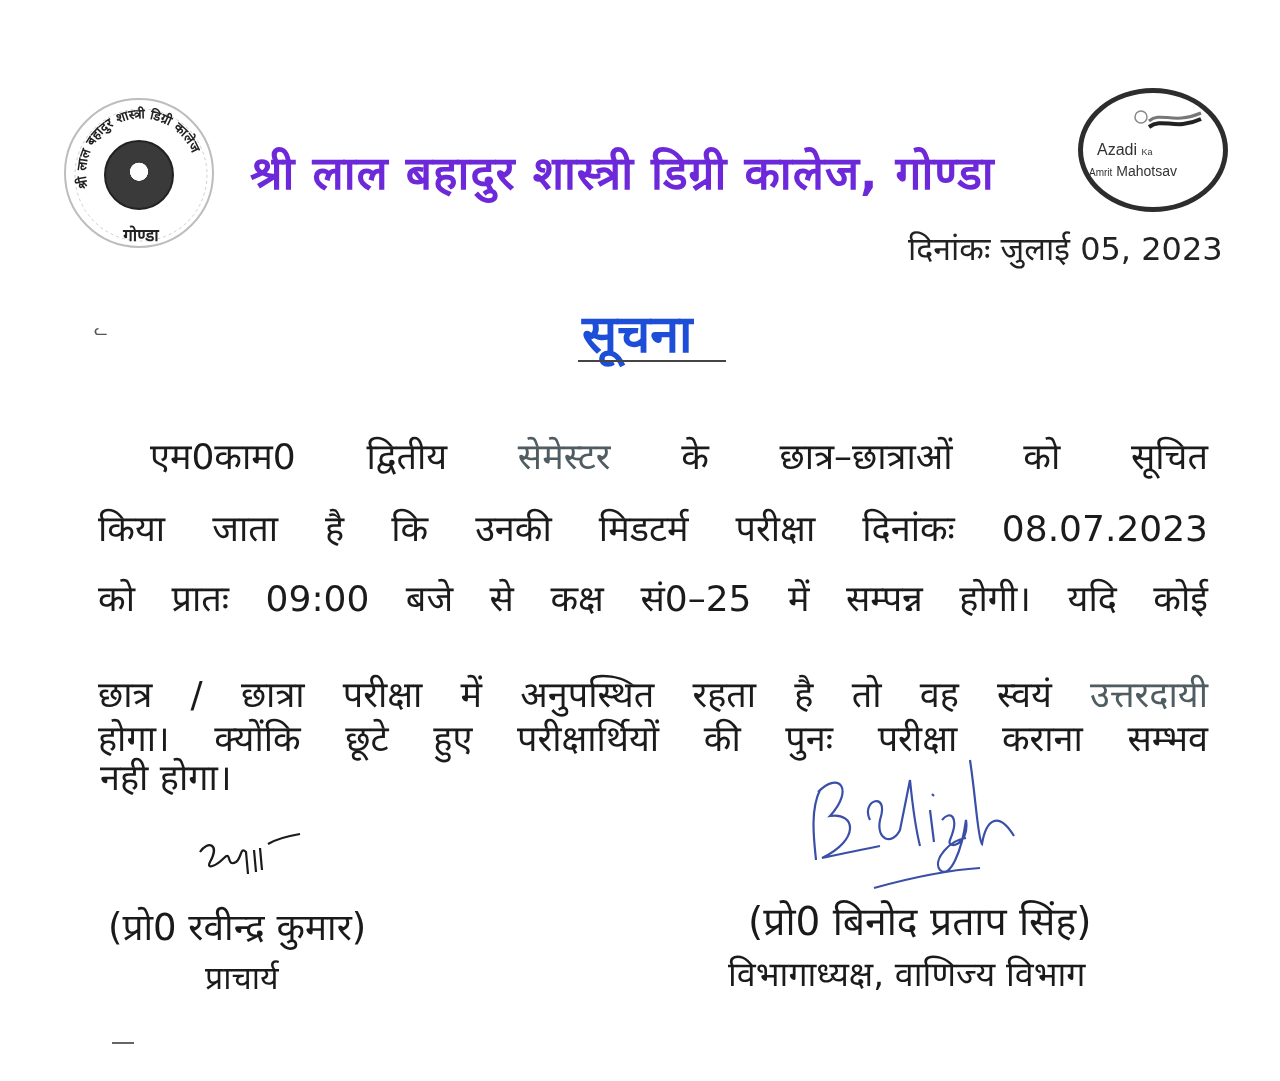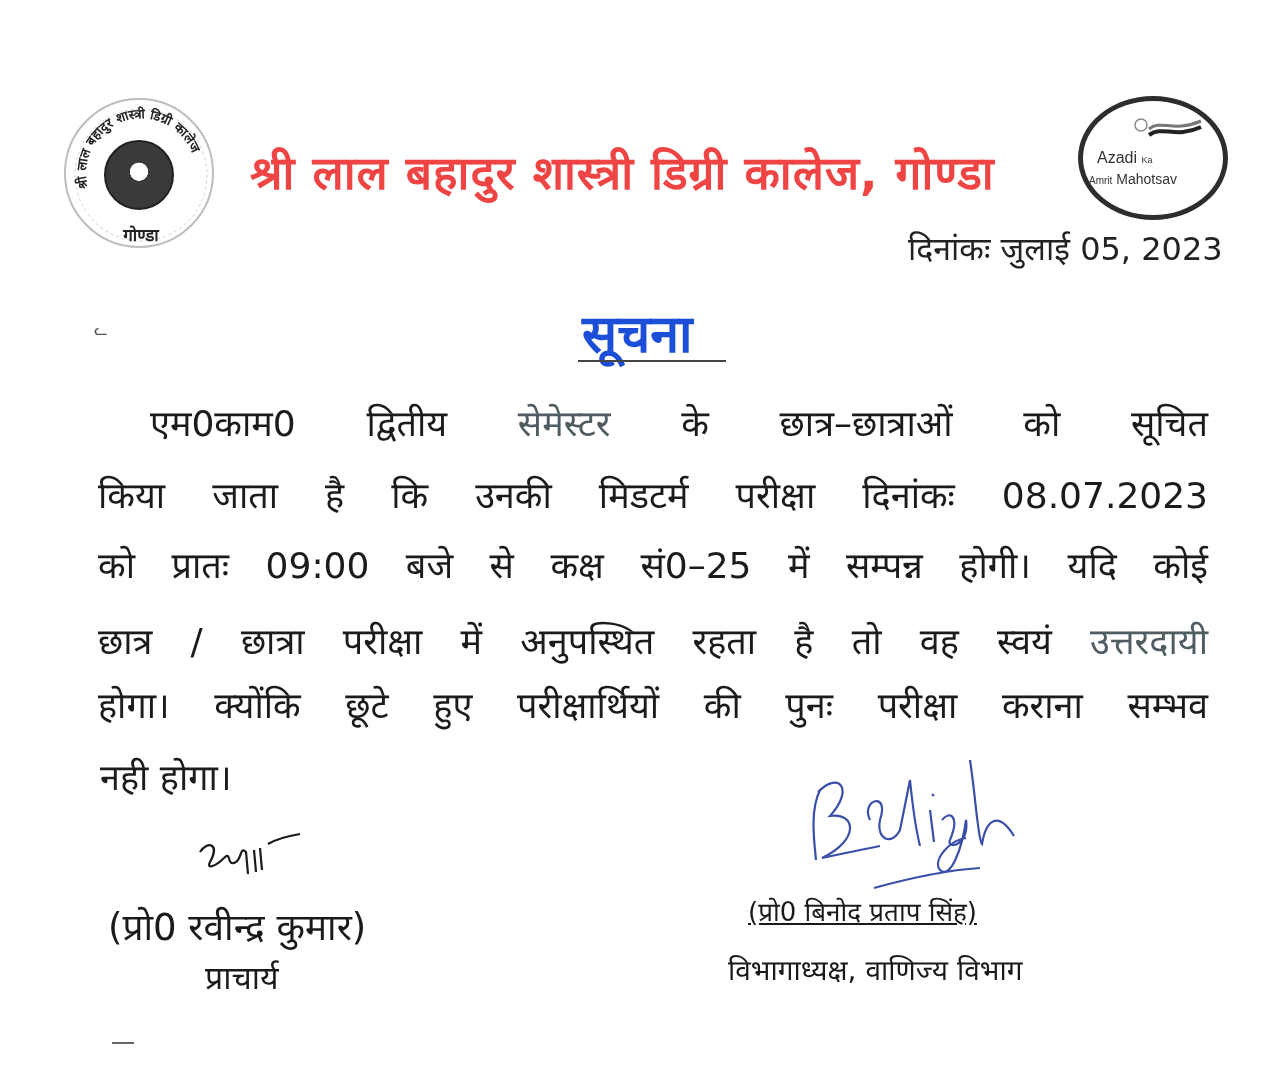--- a/index.html
+++ b/index.html
@@ -11,51 +11,51 @@
   .seal { left:64px; top:98px; width:150px; height:150px; border-radius:50%;
           border:2px solid #bdbdbd; box-sizing:border-box; }
   .seal-inner { position:absolute; left:38px; top:40px; width:70px; height:70px; border-radius:50%;
                 background: radial-gradient(circle at 50% 45%, #ffffff 0 18%, #3a3a3a 19% 100%);
                 border:2px solid #222; box-sizing:border-box; }
   .seal-arc { position:absolute; left:0; top:0; width:150px; height:150px; }
   .seal-bottom { position:absolute; left:0; width:150px; top:123px; text-align:center;
                  font-size:17px; font-weight:bold; color:#222; }
 
   
-  .azadi { left:1078px; top:96px; width:150px; height:124px; border-radius:50%;
+  .azadi { left:1078px; top:88px; width:150px; height:124px; border-radius:50%;
            border:5px solid #2d2d2d; box-sizing:border-box; }
   .azadi-flag { position:absolute; left:50px; top:14px; width:70px; height:26px; }
   .azadi-l1 { position:absolute; left:14px; top:48px; font-family:"Liberation Sans", sans-serif;
               font-size:16px; color:#333; }
   .azadi-ka { font-size:9px; }
   .azadi-l2 { position:absolute; left:6px; top:70px; font-family:"Liberation Sans", sans-serif;
               font-size:14px; color:#333; white-space:nowrap; }
   .azadi-l2 .small { font-size:10px; }
 
-  .college { left:250px; top:140px; font-size:46px; font-weight:bold; color:#ef4444;
+  .college { left:250px; top:140px; font-size:46px; font-weight:bold; color:#6d28d9;
              letter-spacing:1px; white-space:nowrap; }
   .date { left:908px; top:226px; font-size:32px; color:#222; white-space:nowrap; }
 
   .heading { left:582px; top:296px; font-size:52px; font-weight:bold; color:#1d4ed8; }
   .heading-line { left:578px; top:360px; width:148px; height:2px; background:#444; }
 
   .stray { left:94px; top:320px; font-size:16px; color:#555; }
   .stray2 { left:112px; top:1042px; width:22px; height:2px; background:#666; }
 
   .body-line { left:98px; font-size:36px; color:#1b1b1b; white-space:nowrap; }
-  .justify { width:1110px; text-align:justify; text-align-last:justify; }
+  .justify { width:1110px; text-align:justify; text-align-last:justify;margin-top:33px; }
   .tint { color:#4f5d62; }
 
   .sig1 { left:196px; top:832px; width:110px; height:60px; }
   .sig2 { left:800px; top:750px; width:230px; height:140px; }
 
   .p-name { left:108px; top:900px; font-size:37px; color:#1a1a1a; white-space:nowrap; }
   .p-title { left:205px; top:955px; font-size:32px; color:#1a1a1a; white-space:nowrap; }
-  .h-name { left:748px; top:893px; font-size:26px; color:#1a1a1a; white-space:nowrap;text-decoration:underline; }
-  .h-title { left:728px; top:950px; font-size:28px; color:#1a1a1a; white-space:nowrap; }
+  .h-name { left:748px; top:893px; font-size:39px; color:#1a1a1a; white-space:nowrap; }
+  .h-title { left:728px; top:950px; font-size:34px; color:#1a1a1a; white-space:nowrap; }
 </style>
 </head>
 <body>
 
 <div class="abs seal">
   <svg class="seal-arc" viewBox="0 0 150 150">
     <defs>
         <path id="arcp" d="M 22 88 A 55 55 0 1 1 128 88"></path>
       </defs>
     <circle cx="75" cy="75" r="66" fill="none" stroke="#cfcfcf" stroke-width="1" stroke-dasharray="3 3"></circle>
@@ -80,21 +80,21 @@
 <div class="abs date">दिनांकः जुलाई 05, 2023</div>
 
 <div class="abs stray">ᓚ</div>
 
 <div class="abs heading">सूचना</div>
 <div class="abs heading-line"></div>
 
 <div class="abs body-line justify" style="top:398px; left:150px; width:1058px;"><span>एम0काम0 द्वितीय </span><span class="tint">सेमेस्टर</span><span> के छात्र–छात्राओं को सूचित</span></div>
 <div class="abs body-line justify" style="top:470px;">किया जाता है कि उनकी मिडटर्म परीक्षा दिनांकः 08.07.2023</div>
 <div class="abs body-line justify" style="top:540px;">को प्रातः 09:00 बजे से कक्ष सं0–25 में सम्पन्न होगी। यदि कोई</div>
-<div class="abs body-line justify" style="top:616px;"><span>छात्र / छात्रा परीक्षा में अनुपस्थित रहता है तो वह स्वयं </span><span class="tint">उत्तरदायी</span></div>
+<div class="abs body-line justify" style="top:636px;"><span>छात्र / छात्रा परीक्षा में अनुपस्थित रहता है तो वह स्वयं </span><span class="tint">उत्तरदायी</span></div>
 <div class="abs body-line justify" style="top:680px;">होगा। क्योंकि छूटे हुए परीक्षार्थियों की पुनः परीक्षा कराना सम्भव</div>
 <div class="abs body-line" style="top:752px; left:100px;">नही होगा।</div>
 
 <svg class="abs sig1" viewBox="0 0 110 60">
   <path d="M4 20 C 12 8, 24 12, 14 30 C 10 38, 20 34, 28 26 C 36 18, 30 36, 40 30 C 46 26, 44 14, 50 20 L 52 42 M 58 18 L 60 40 M 64 16 L 66 38 M 72 12 C 82 6, 92 4, 104 2" stroke="#1a1a1a" stroke-width="2.2" fill="none"></path>
 </svg>
 
 <svg class="abs sig2" viewBox="0 0 230 140">
   <path d="M20 40 C 10 60, 14 90, 16 110 M 18 42 C 40 20, 54 40, 30 66 C 56 62, 60 90, 22 108 C 40 104, 60 100, 80 96 M 70 70 C 60 50, 90 40, 80 70 C 76 90, 92 96, 100 80 L 110 30 C 112 50, 116 80, 120 96 M 130 60 L 134 92 M 132 44 L 134 46 M 142 70 C 150 60, 160 66, 150 90 C 146 100, 170 96, 166 70 C 162 100, 150 130, 140 120 C 132 110, 150 90, 166 88 M 170 10 C 176 50, 178 90, 182 94 C 186 70, 198 60, 214 86 M 74 138 C 110 128, 150 120, 180 118" stroke="#3a4fa8" stroke-width="2.2" fill="none"></path>
 </svg>

